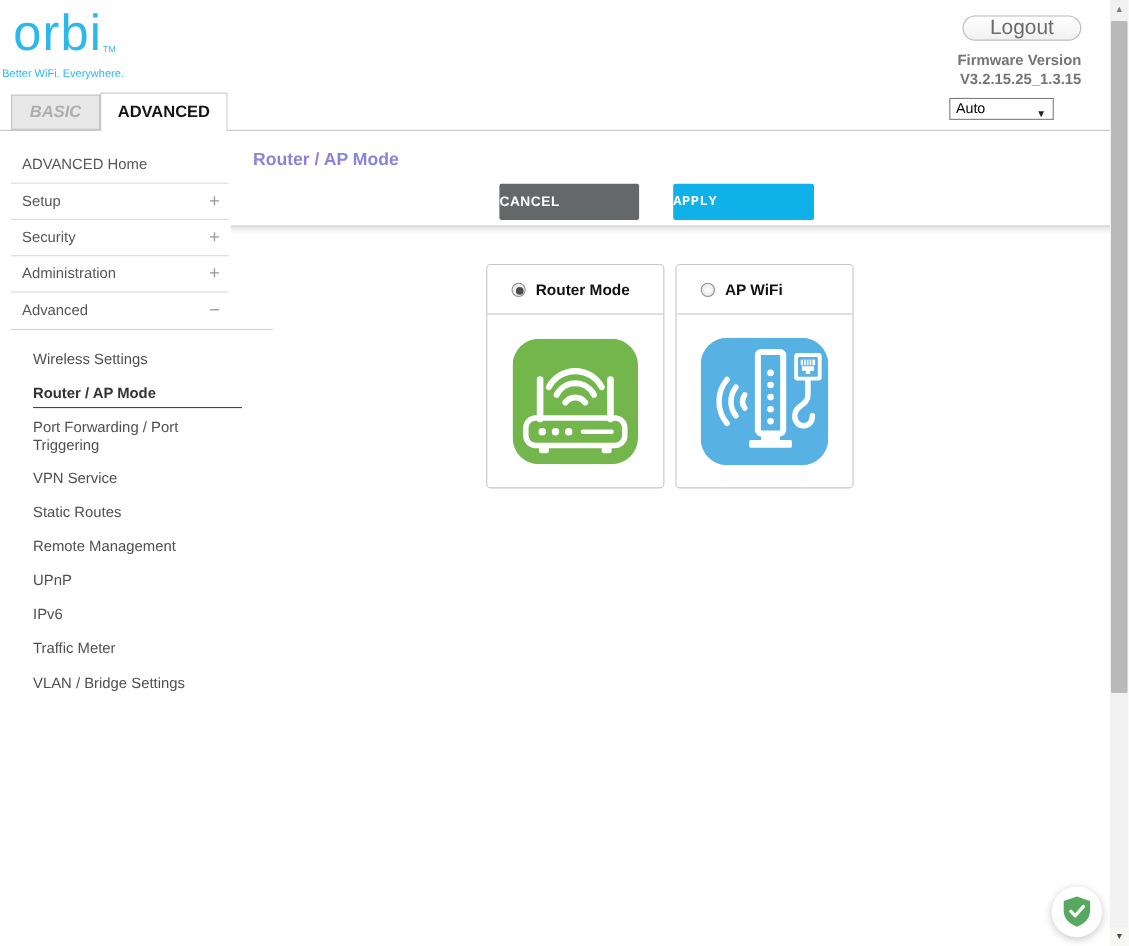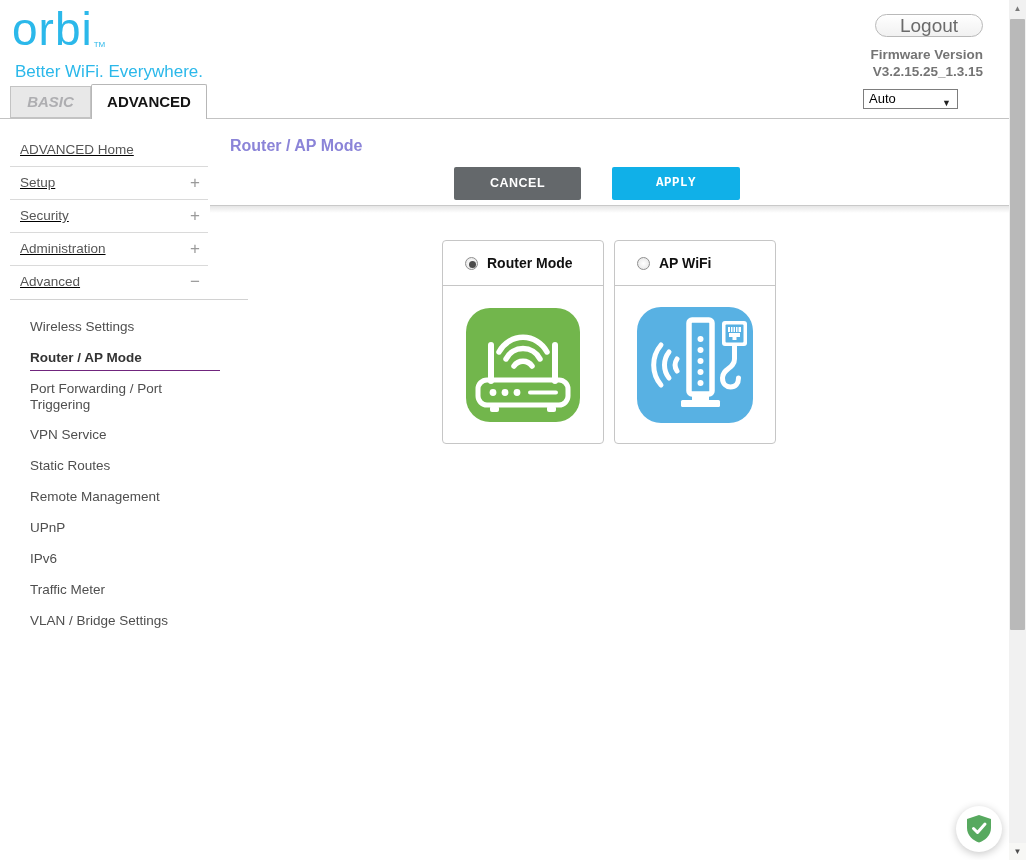--- a/index.html
+++ b/index.html
@@ -10,21 +10,21 @@
   
   #scrollbar { position:absolute; right:0; top:0; width:17px; height:860px; background:#f1f1f1; z-index:50; }
   #sb-up   { position:absolute; top:0; left:0; width:17px; height:17px; color:#7a7a7a; font-size:8px; text-align:center; line-height:17px; background:#f1f1f1; }
   #sb-down { position:absolute; bottom:0; left:0; width:17px; height:17px; color:#4d4d4d; font-size:8px; text-align:center; line-height:17px; background:#f7f7f5; }
   #sb-thumb{ position:absolute; top:19px; left:1px; width:15px; height:611px; background:#b9b9b9; border-radius:1px; }
 
   
   #logo { position:absolute; left:12px; top:2px; color:#2bb8ea; }
   #logo .word { font-size:46px; font-weight:400; letter-spacing:1px; }
   #logo .tm { font-size:8px; vertical-align:baseline; position:relative; top:2px; left:1px; }
-  #tagline { position:absolute; left:15px; top:62px; font-size:17px; color:#2bb8ea;text-align:center; }
+  #tagline { position:absolute; left:2px; top:62px; font-size:10px; color:#2bb8ea;text-align:center; }
 
   #logout { position:absolute; left:875px; top:14px; width:108px; height:23px;
             border:1px solid #b9b9b9; border-radius:12px;
             background:linear-gradient(#ffffff,#f1f1f1);
             color:#6b6b6b; font-size:19px; text-align:center; line-height:21px; cursor:pointer; }
   #firmware { position:absolute; right:43px; top:46px; text-align:right;
               color:#747474; font-size:13.5px; font-weight:bold; line-height:17px; }
   #lang { position:absolute; left:863px; top:89px; width:95px; height:20px;
           border:1px solid #7d7d7d; background:#fff; font-size:13px; color:#000;
           line-height:18px; padding-left:5px; cursor:pointer; }
@@ -33,37 +33,37 @@
   
   .tab { position:absolute; text-align:center; font-weight:bold; font-size:15px; cursor:pointer; }
   #tab-basic { left:10px; top:86px; width:81px; height:32px; background:#e8e8e8;
                border:1px solid #c3c3c3; color:#aeaeb1; line-height:30px;font-style:italic; }
   #tab-advanced { left:91px; top:84px; width:116px; height:35px; background:#fff;
                   border:1px solid #b7b7b7; border-bottom:none; color:#141414;
                   line-height:33px; z-index:3; border-radius:2px 2px 0 0; }
   #tabs-line { position:absolute; left:0; top:118px; width:1009px; border-top:1px solid #c3c3c3; z-index:1; }
 
   
-  #sidebar { position:absolute; left:0; top:119px; width:210px; padding-top:15px; font-size:13.5px;text-decoration:underline; }
+  #sidebar { position:absolute; left:0; top:119px; width:210px; padding-top:15px; font-size:13.5px; }
   .nav-row { position:relative; margin-left:10px; width:198px; height:33px; line-height:32px;
              padding-left:10px; color:#565656; border-bottom:1px solid #dadada; cursor:pointer; }
   .nav-row.no-border { border-bottom:none; }
   .nav-row .expander { position:absolute; right:8px; top:0; color:#9a9a9a; font-size:17px; font-weight:400; }
   #advanced-divider { position:absolute; left:10px; top:180px; width:238px; border-top:1px solid #d2d2d2; }
   #subnav { position:absolute; left:0; top:192px; width:220px; }
   .sub-row { position:relative; padding-left:30px; min-height:31px; line-height:31px;
              color:#4f4f4f; cursor:pointer; }
   .sub-row.wrap { line-height:15.5px; padding-top:8px; padding-bottom:7px; padding-right:50px; }
   .sub-row.selected { color:#333; font-weight:bold; }
   .sub-row.selected .sel-line { position:absolute; left:30px; bottom:2px; width:190px; height:1px; background:#70257d; }
 
   
   #page-title { position:absolute; left:230px; top:137px; font-size:16px; font-weight:bold; color:#8b84d8; }
   .action-btn { position:absolute; top:167px; height:33px; border:none; color:#fff;
-                font-weight:bold; font-size:12.5px; letter-spacing:.5px; text-align:center;
+                font-weight:bold; font-size:12.5px; letter-spacing:.5px; text-align:left;
                 line-height:33px; border-radius:2px; cursor:pointer;
                 font-family:"Liberation Sans", sans-serif; }
   #btn-cancel { left:454px; width:127px; background:#64686b; }
   #btn-apply  { left:612px; width:128px; background:#10b0e8;font-family:Liberation Mono, monospace; }
   #section-divider { position:absolute; left:210px; top:205px; width:799px; height:8px;
                      border-top:1px solid #c9c9c9;
                      background:linear-gradient(rgba(0,0,0,0.10), rgba(0,0,0,0)); }
 
   .mode-card { position:absolute; top:240px; width:162px; height:204px; background:#fff;
                border:1px solid #c6c6c6; border-radius:4px; }

